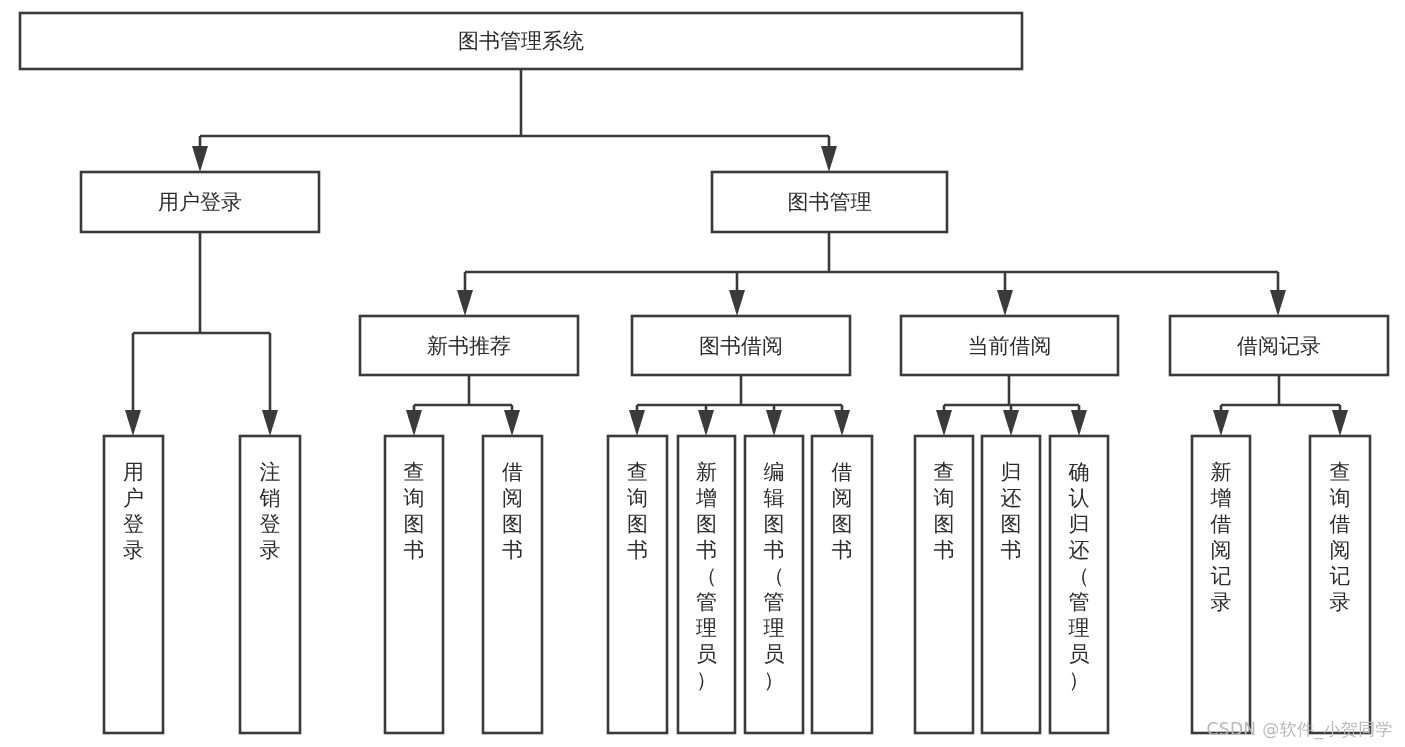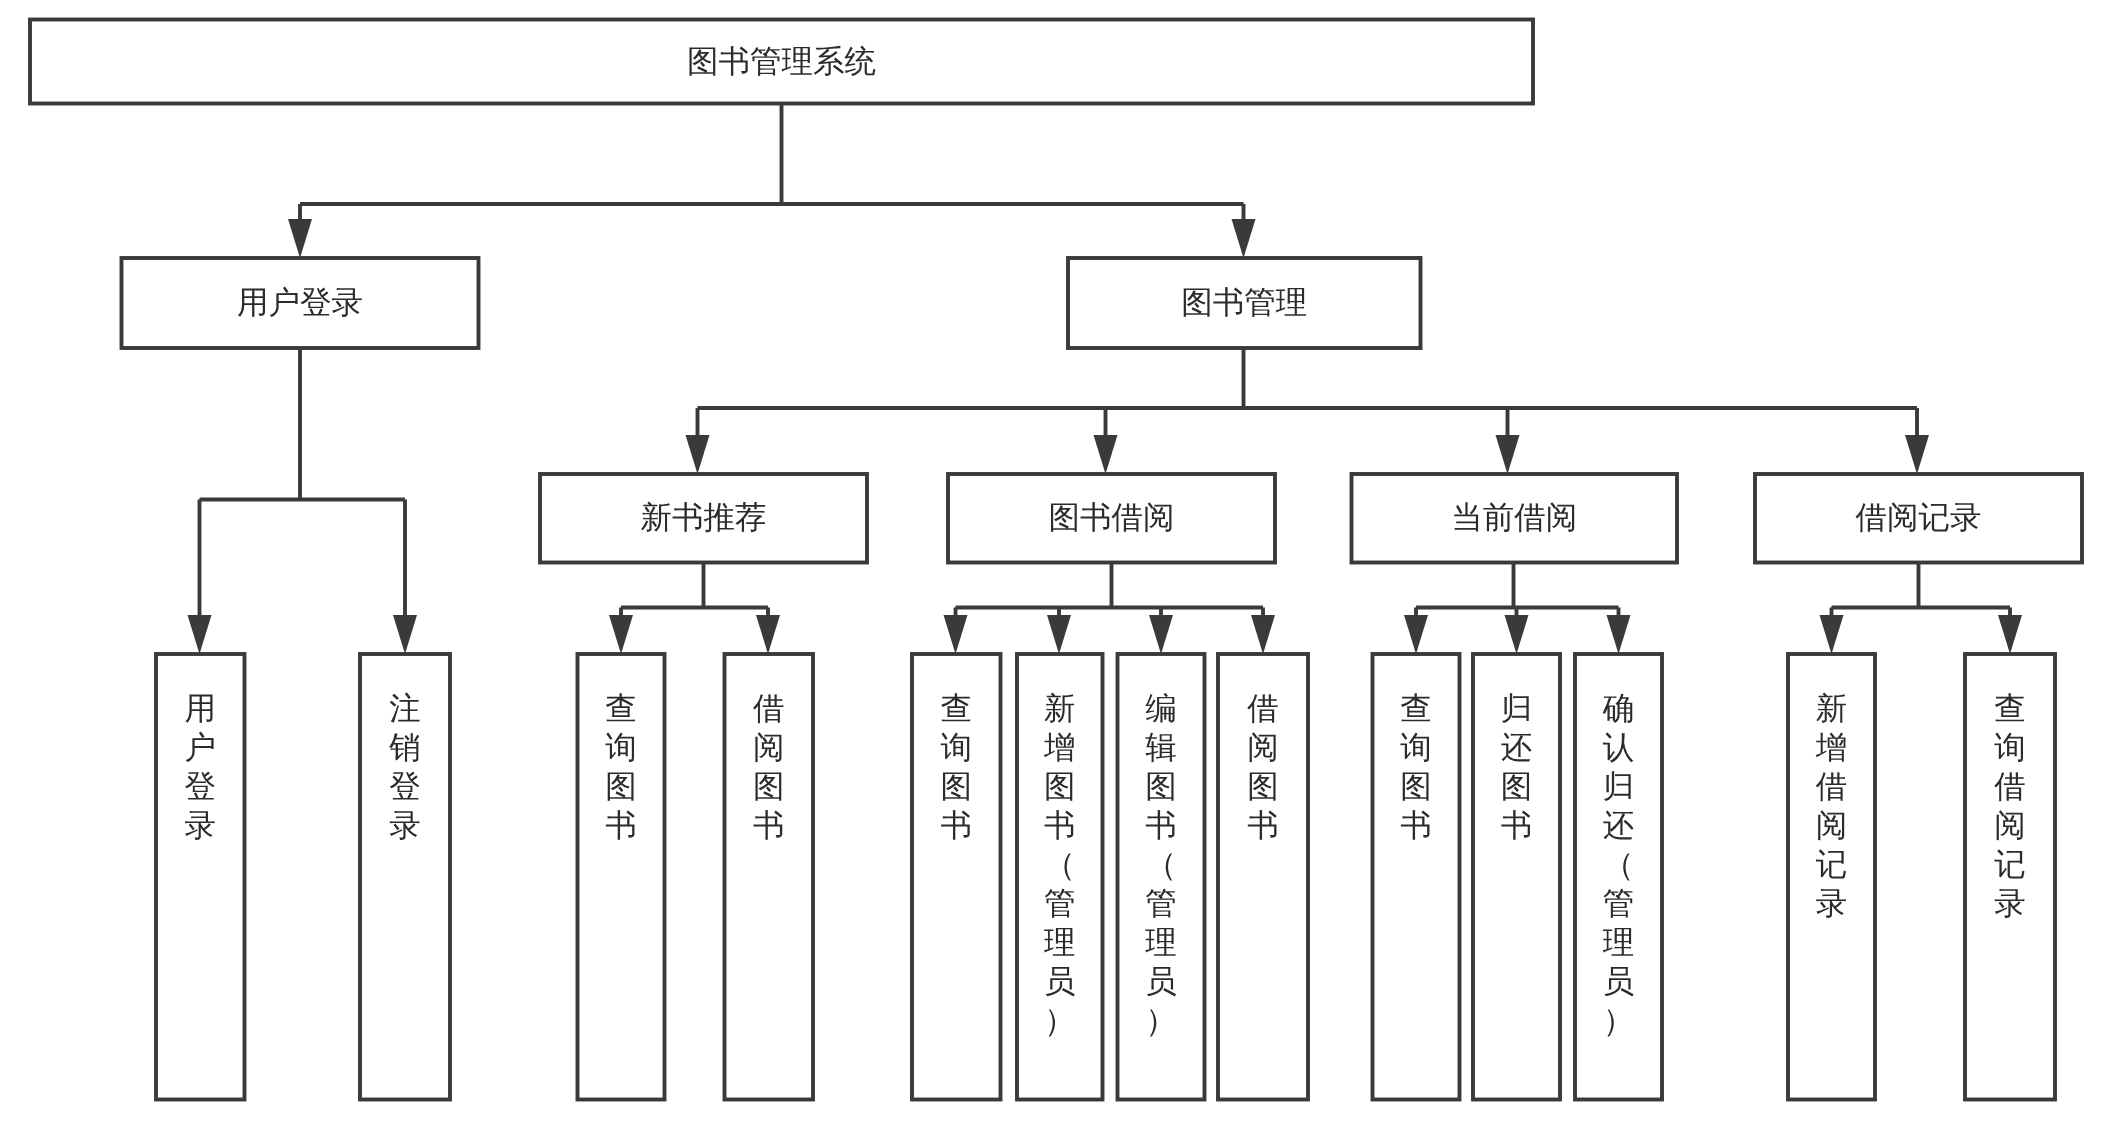--- a/index.html
+++ b/index.html
@@ -204,13 +204,14 @@
         <g>
           <rect x="1192" y="436" width="58" height="297" class="node-box"></rect>
           <text x="1221" y="479" class="node-label-vertical"><tspan x="1221" dy="0">新</tspan><tspan x="1221" dy="26">增</tspan><tspan x="1221" dy="26">借</tspan><tspan x="1221" dy="26">阅</tspan><tspan x="1221" dy="26">记</tspan><tspan x="1221" dy="26">录</tspan></text>
         </g>
         <g>
           <rect x="1310" y="436" width="60" height="297" class="node-box"></rect>
           <text x="1340" y="479" class="node-label-vertical"><tspan x="1340" dy="0">查</tspan><tspan x="1340" dy="26">询</tspan><tspan x="1340" dy="26">借</tspan><tspan x="1340" dy="26">阅</tspan><tspan x="1340" dy="26">记</tspan><tspan x="1340" dy="26">录</tspan></text>
         </g>
       </g>
   </svg>
+  <div class="watermark">CSDN @软件_小贺同学</div>
 </div>
 
 </body></html>

